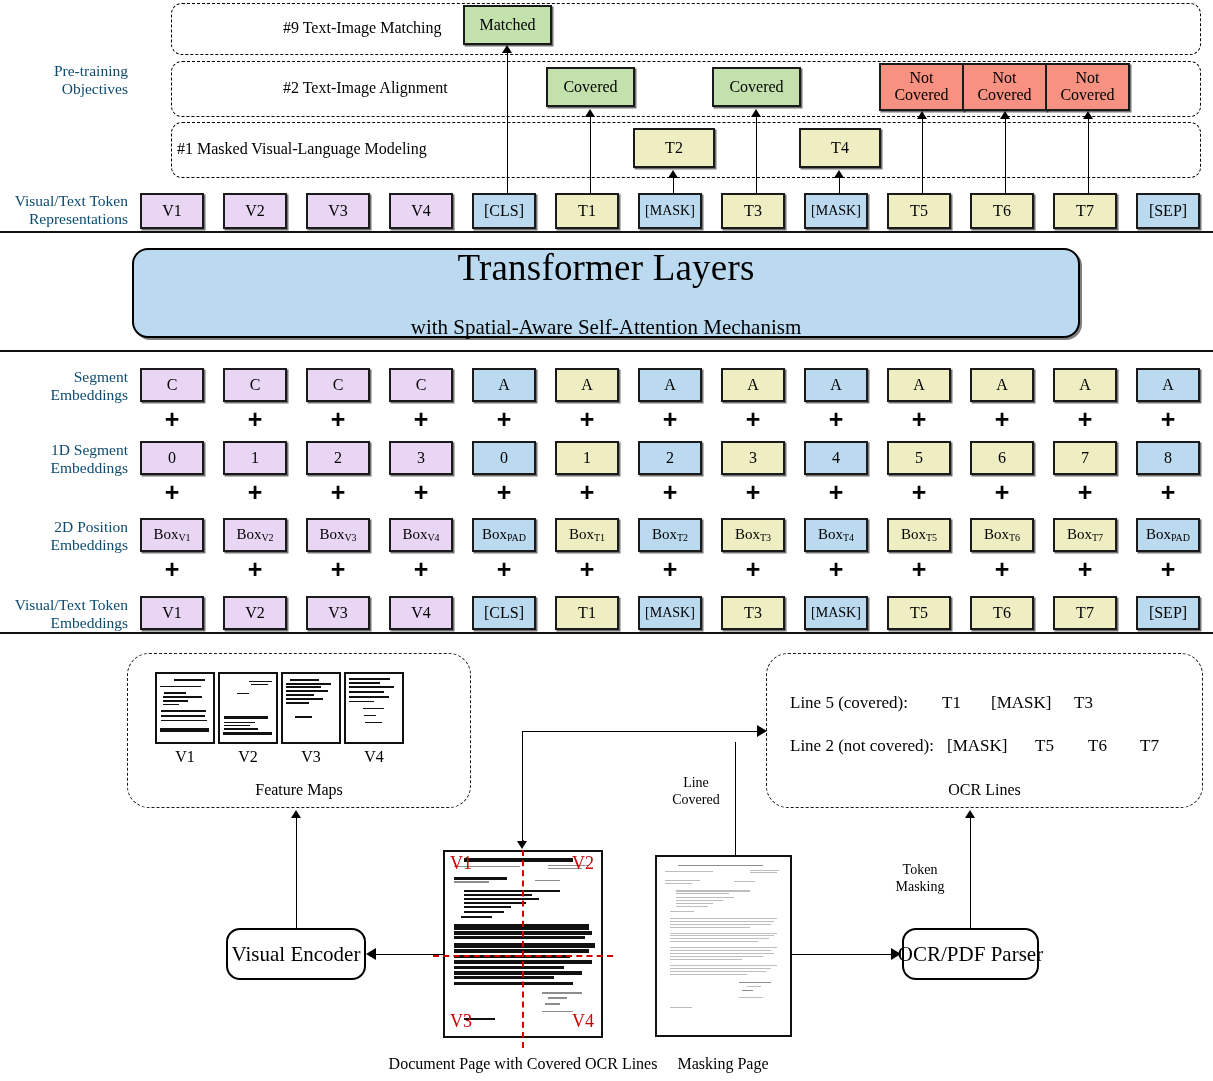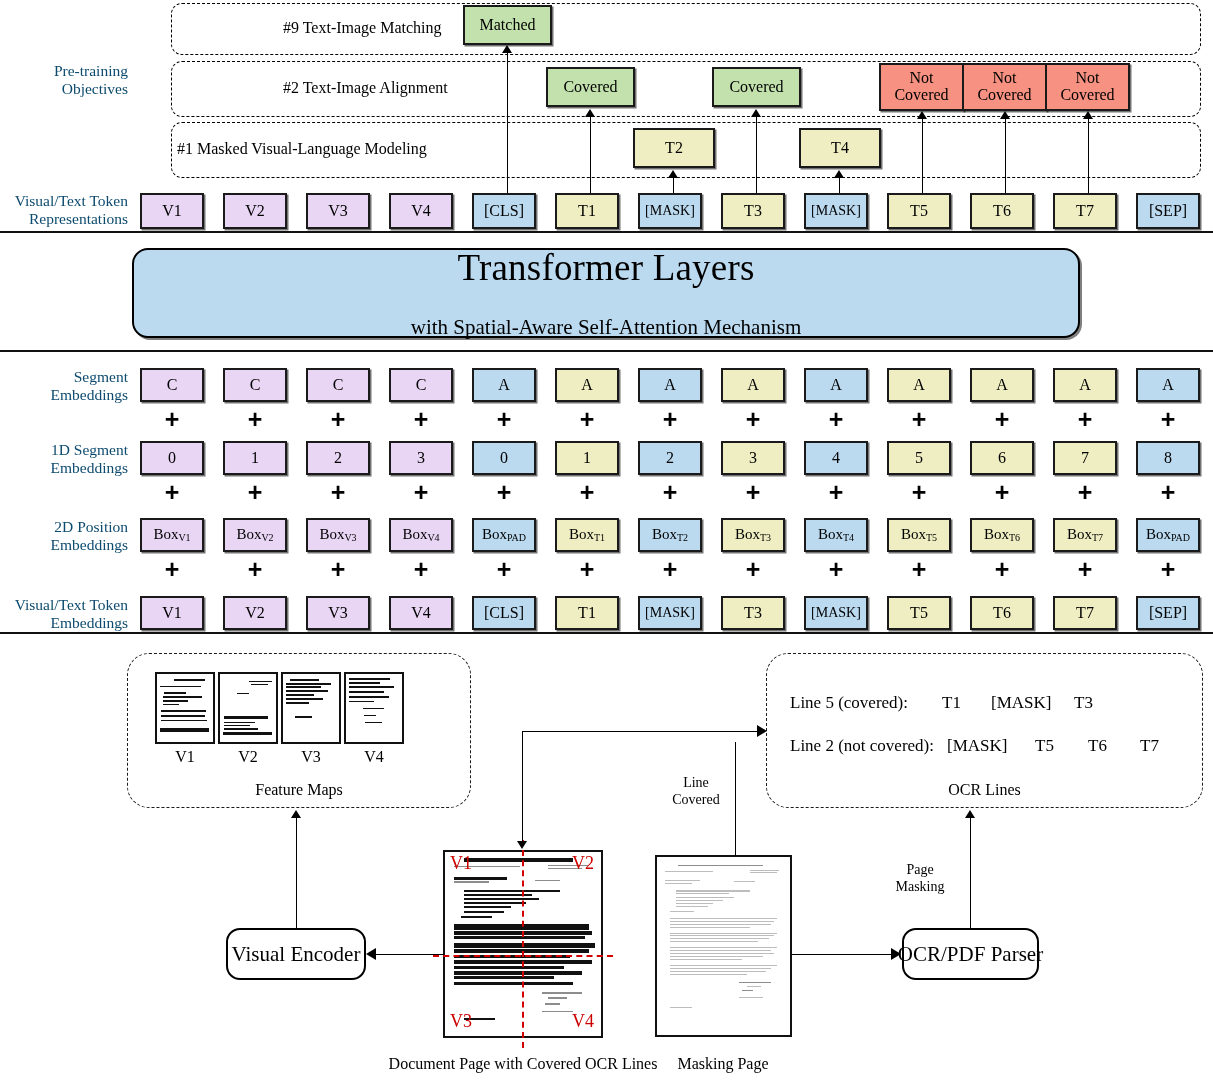--- a/index.html
+++ b/index.html
@@ -650,21 +650,21 @@
 
 <div class="hline" style="left:376px;top:954px;width:67px;"></div>
 <div class="arrowleft" style="left:366px;top:948px;"></div>
 
 <div class="vline" style="left:296px;top:818px;height:110px;"></div>
 <div class="arrowup" style="left:291px;top:810px;"></div>
 
 <div class="vline" style="left:970px;top:818px;height:110px;"></div>
 <div class="arrowup" style="left:965px;top:810px;"></div>
 <div class="smalllabel" style="left:880px;top:862px;width:80px;">
-  <div>Page</div>
+  <div>Token</div>
   <div>Masking</div>
 </div>
 
 <div class="vline" style="left:735px;top:742px;height:114px;"></div>
 <div class="hline" style="left:522px;top:731px;width:215px;"></div>
 <div class="vline" style="left:522px;top:731px;height:112px;"></div>
 <div class="arrowdown" style="left:517px;top:841px;"></div>
 <div class="arrowright" style="left:757px;top:725px;"></div>
 <div class="hline" style="left:735px;top:731px;width:24px;"></div>
 <div class="smalllabel" style="left:660px;top:775px;width:72px;">

